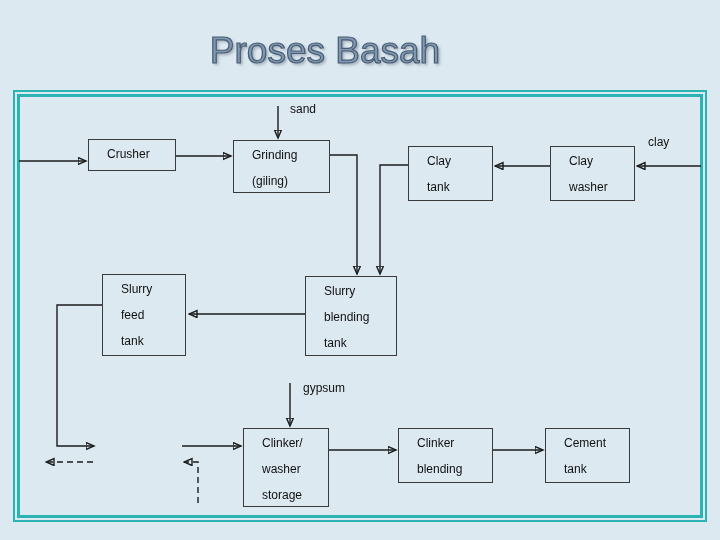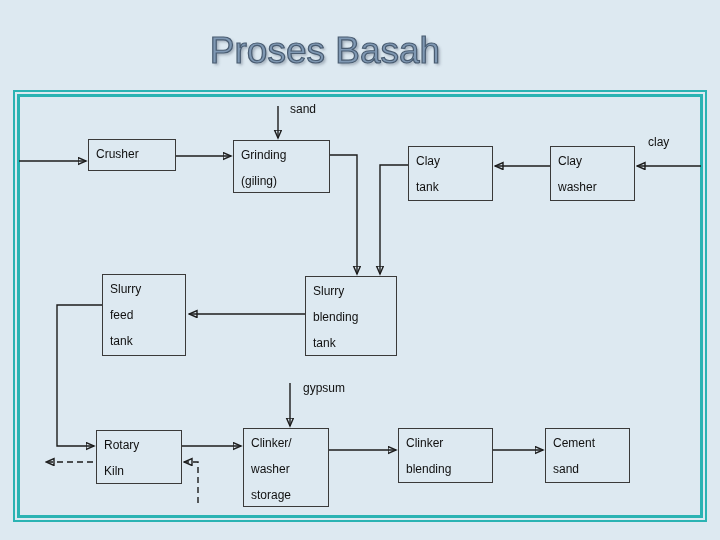--- a/index.html
+++ b/index.html
@@ -30,20 +30,21 @@
     border: 3px solid #2bb3b3;
     outline: 2px solid #2bb3b3;
     outline-offset: 2px;
   }
   .node {
     position: absolute;
     box-sizing: border-box;
     border: 1.4px solid #3a3a3a;
     background: transparent;
     color: #101010;
+    padding-left: 11px;
   }
   .node-label, .mat-label {
     display: block;
     font-size: 12px;
     line-height: 26px;
     padding: 1px 2px 0 7px;
     white-space: pre-line;
   }
   .mat {
     position: absolute;
@@ -90,36 +91,32 @@
   <div class="node" style="left:102px;top:274px;width:84px;height:82px">
     <span class="node-label">Slurry
 feed
 tank</span>
   </div>
   <div class="node" style="left:305px;top:276px;width:92px;height:80px">
     <span class="node-label">Slurry
 blending
 tank</span>
   </div>
-  <div class="node" style="left:96px;top:430px;width:86px;height:54px">
-    <span class="node-label">Rotary
-Kiln</span>
-  </div>
   <div class="node" style="left:243px;top:428px;width:86px;height:79px">
     <span class="node-label">Clinker/
 washer
 storage</span>
   </div>
   <div class="node" style="left:398px;top:428px;width:95px;height:55px">
     <span class="node-label">Clinker
 blending</span>
   </div>
   <div class="node" style="left:545px;top:428px;width:85px;height:55px">
     <span class="node-label">Cement
-sand</span>
+tank</span>
   </div>
 
   <div class="mat" style="left:290px;top:98px">
     <span class="mat-label">sand</span>
   </div>
   <div class="mat" style="left:648px;top:131px">
     <span class="mat-label">clay</span>
   </div>
   <div class="mat" style="left:303px;top:377px">
     <span class="mat-label">gypsum</span>

